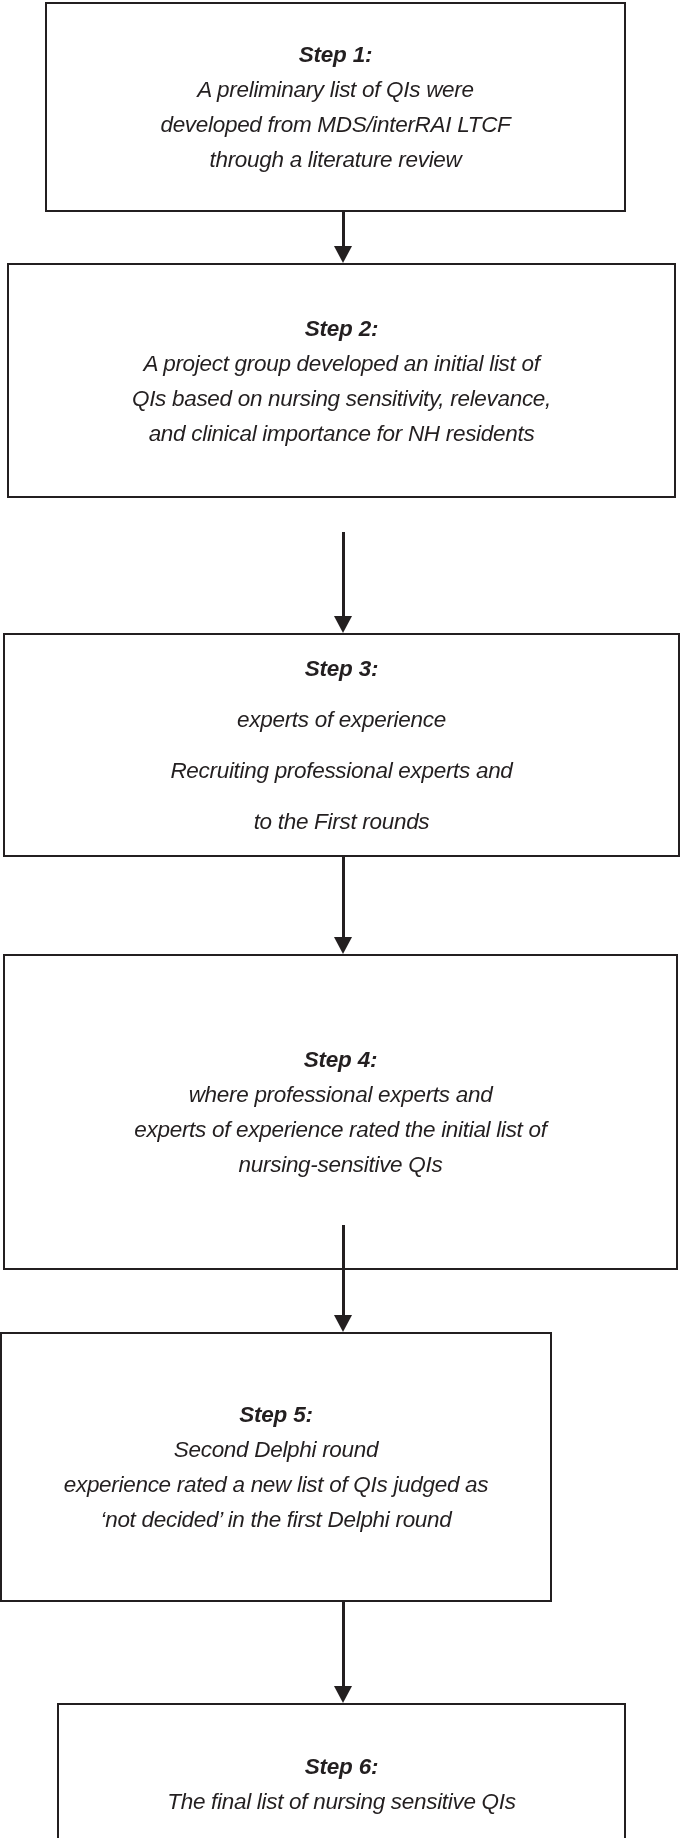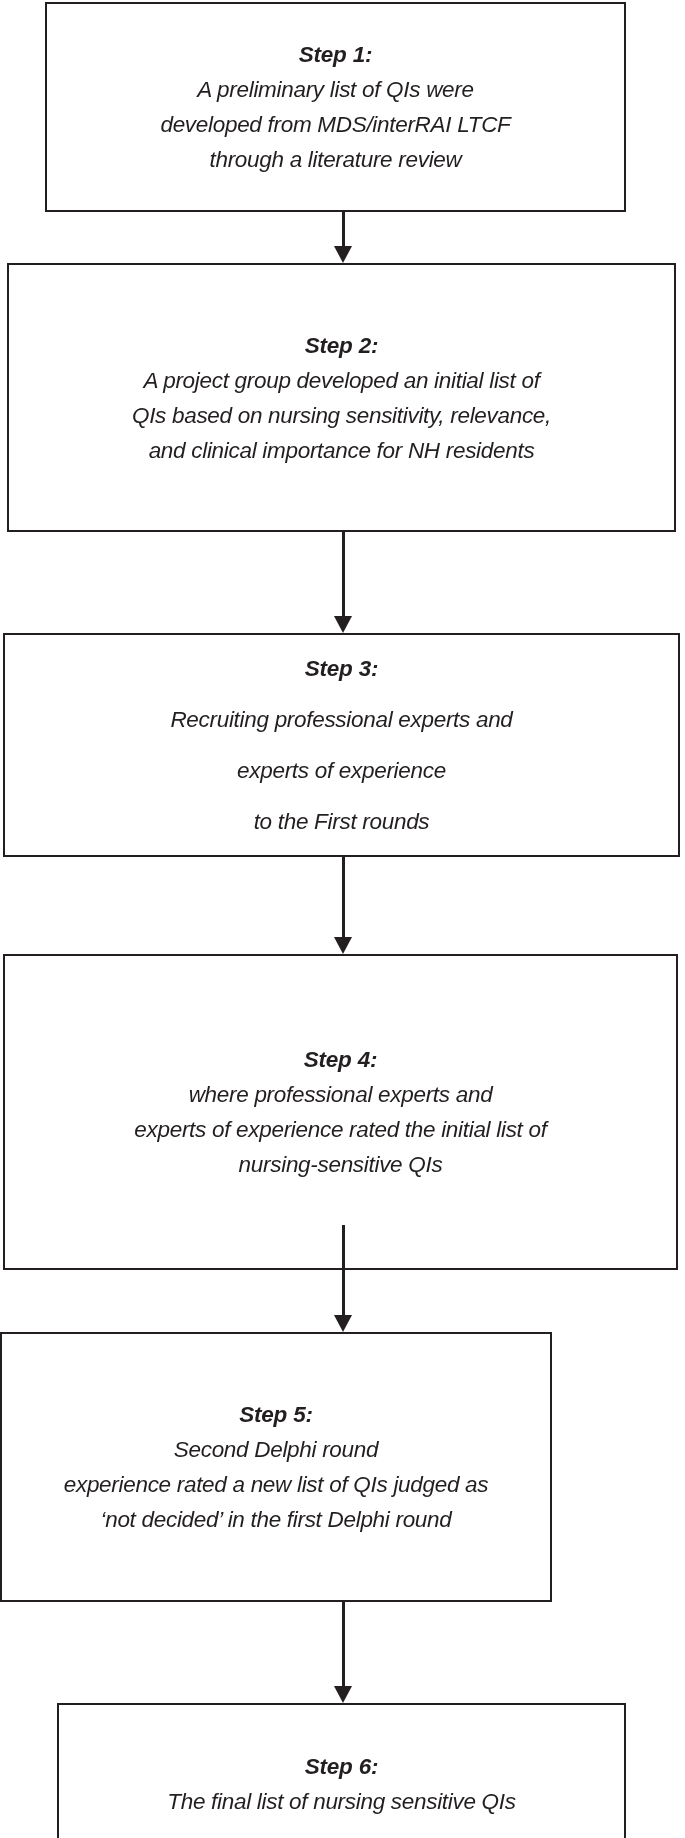--- a/index.html
+++ b/index.html
@@ -45,21 +45,21 @@
   .step-line {
     font-weight: normal;
     font-size: 22.5px;
     line-height: 35px;
     letter-spacing: -0.3px;
     white-space: nowrap;
   }
 
   
   .box-1 { left: 45px;  top: 2px;    width: 581px; height: 210px; }
-  .box-2 { left: 7px;   top: 263px;  width: 669px; height: 269px; }
+  .box-2 { left: 7px;   top: 263px;  width: 669px; height: 235px; }
   .box-3 { left: 3px;   top: 633px;  width: 677px; height: 224px; gap: 16px; }
   .box-4 { left: 3px;   top: 954px;  width: 675px; height: 316px; }
   .box-5 { left: 0px;   top: 1332px; width: 552px; height: 270px; }
   .box-6 { left: 57px;  top: 1703px; width: 569px; height: 162px; }
 
   
   .connector {
     position: absolute;
     left: 343px;
   }
@@ -124,22 +124,22 @@
     <div class="step-line">and clinical importance for NH residents</div>
   </div>
 
   <div class="connector conn-2">
     <div class="shaft"></div>
     <div class="head"></div>
   </div>
 
   <div class="step-box box-3">
     <div class="step-title">Step 3:</div>
+    <div class="step-line">experts of experience</div>
     <div class="step-line">Recruiting professional experts and</div>
-    <div class="step-line">experts of experience</div>
     <div class="step-line">to the First rounds</div>
   </div>
 
   <div class="connector conn-3">
     <div class="shaft"></div>
     <div class="head"></div>
   </div>
 
   <div class="step-box box-4">
     <div class="step-title">Step 4:</div>

